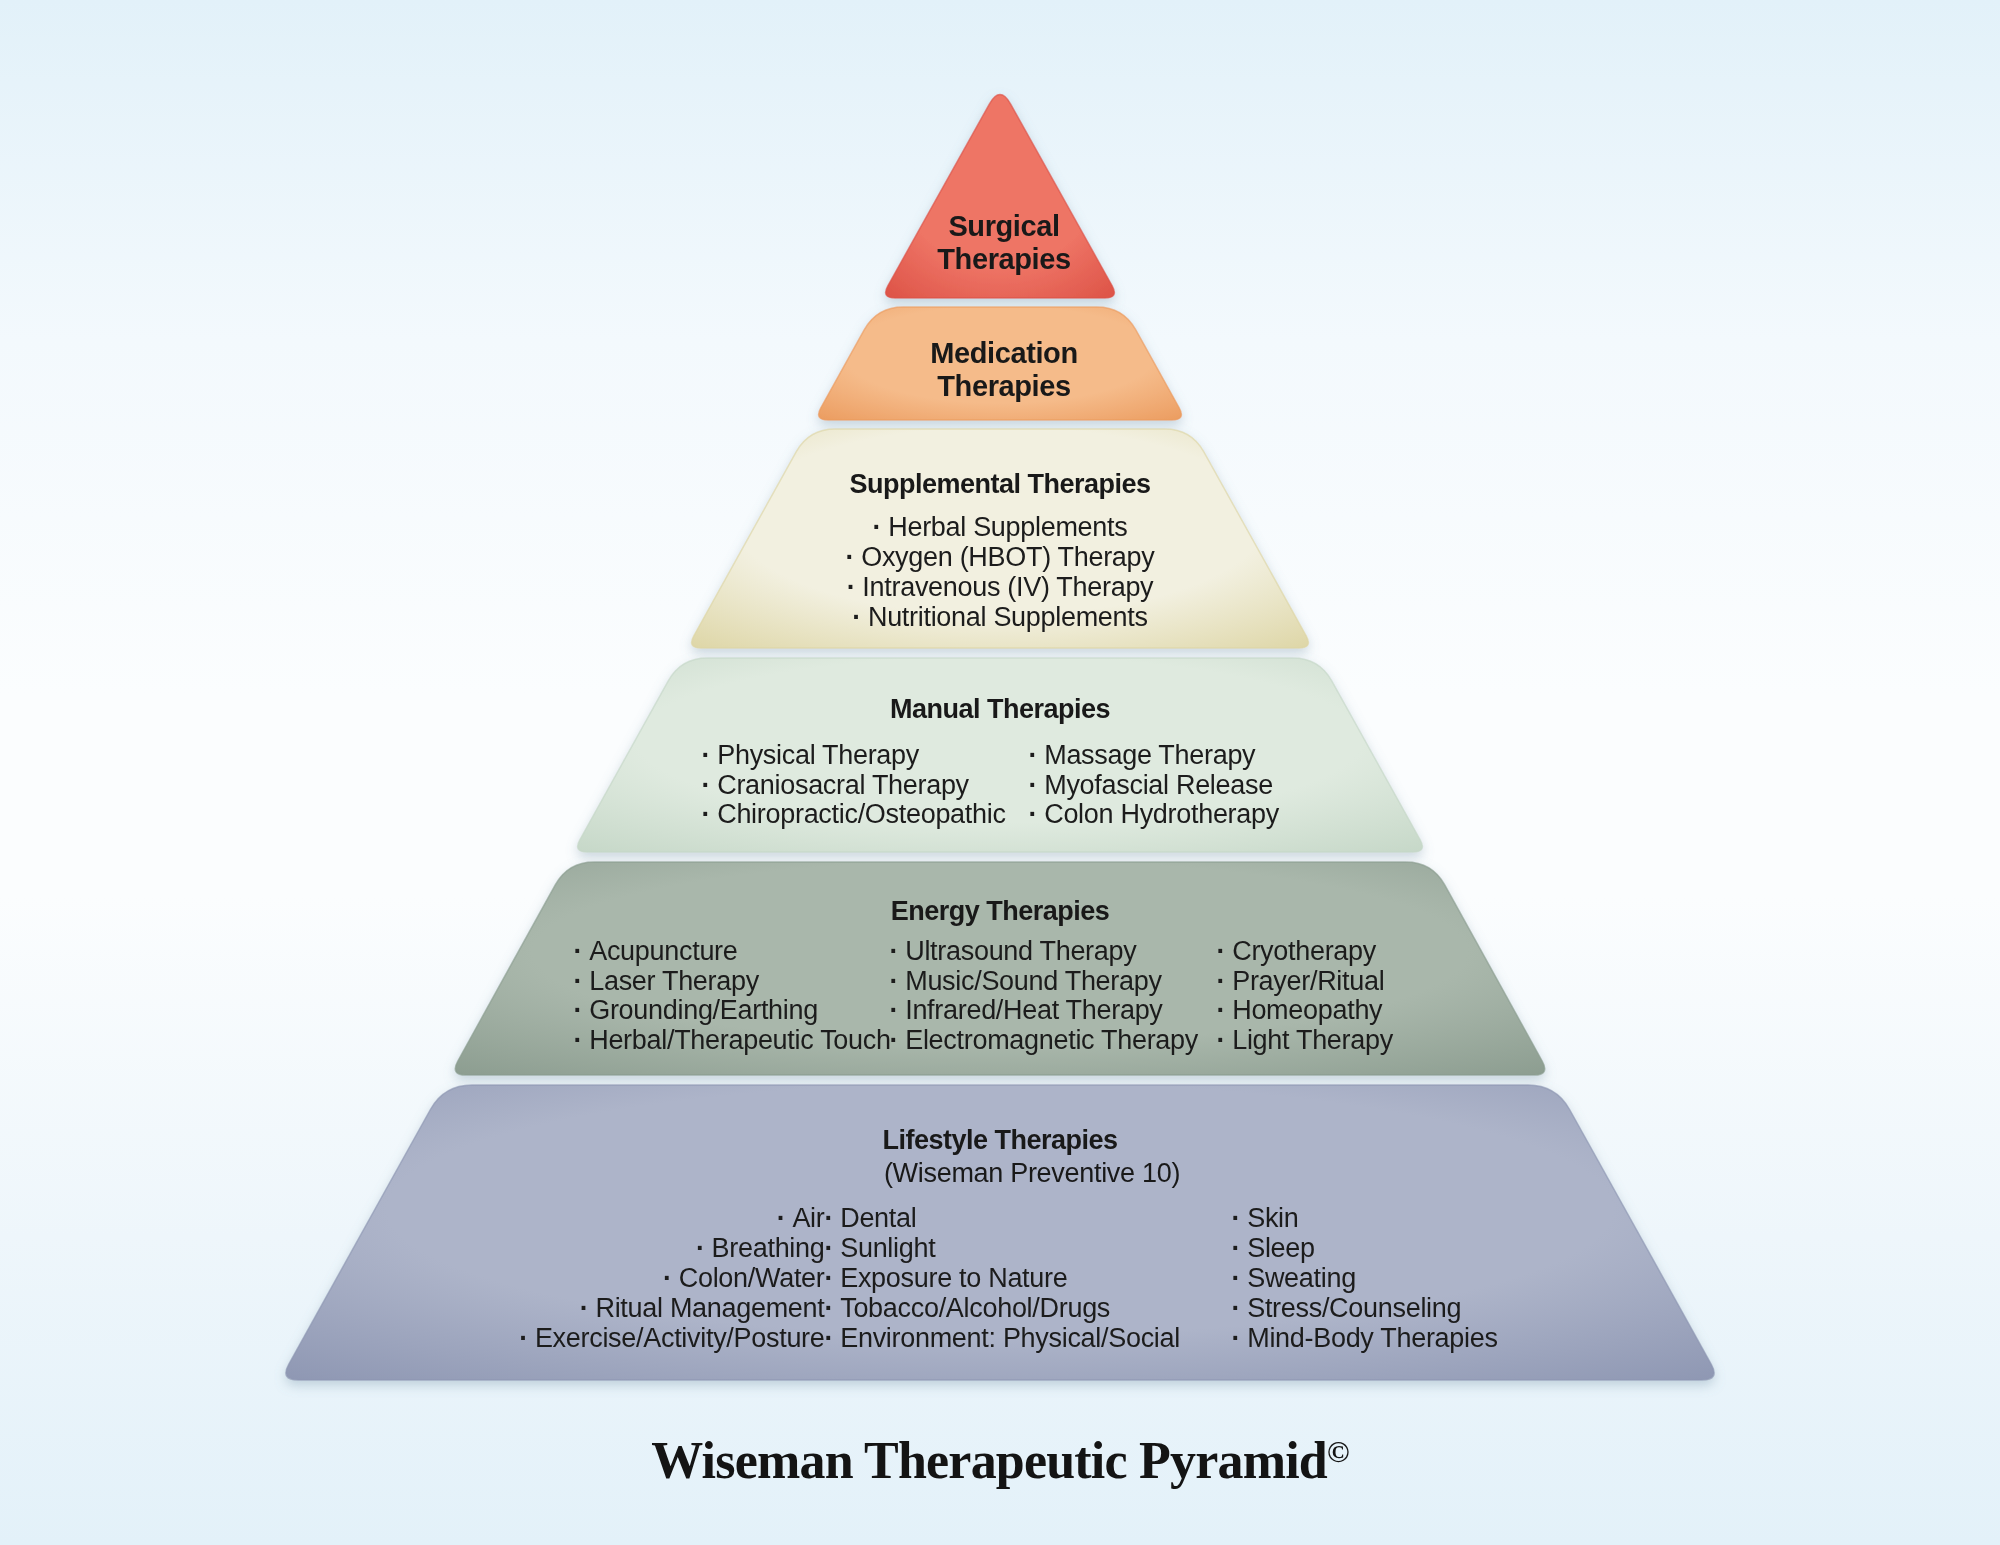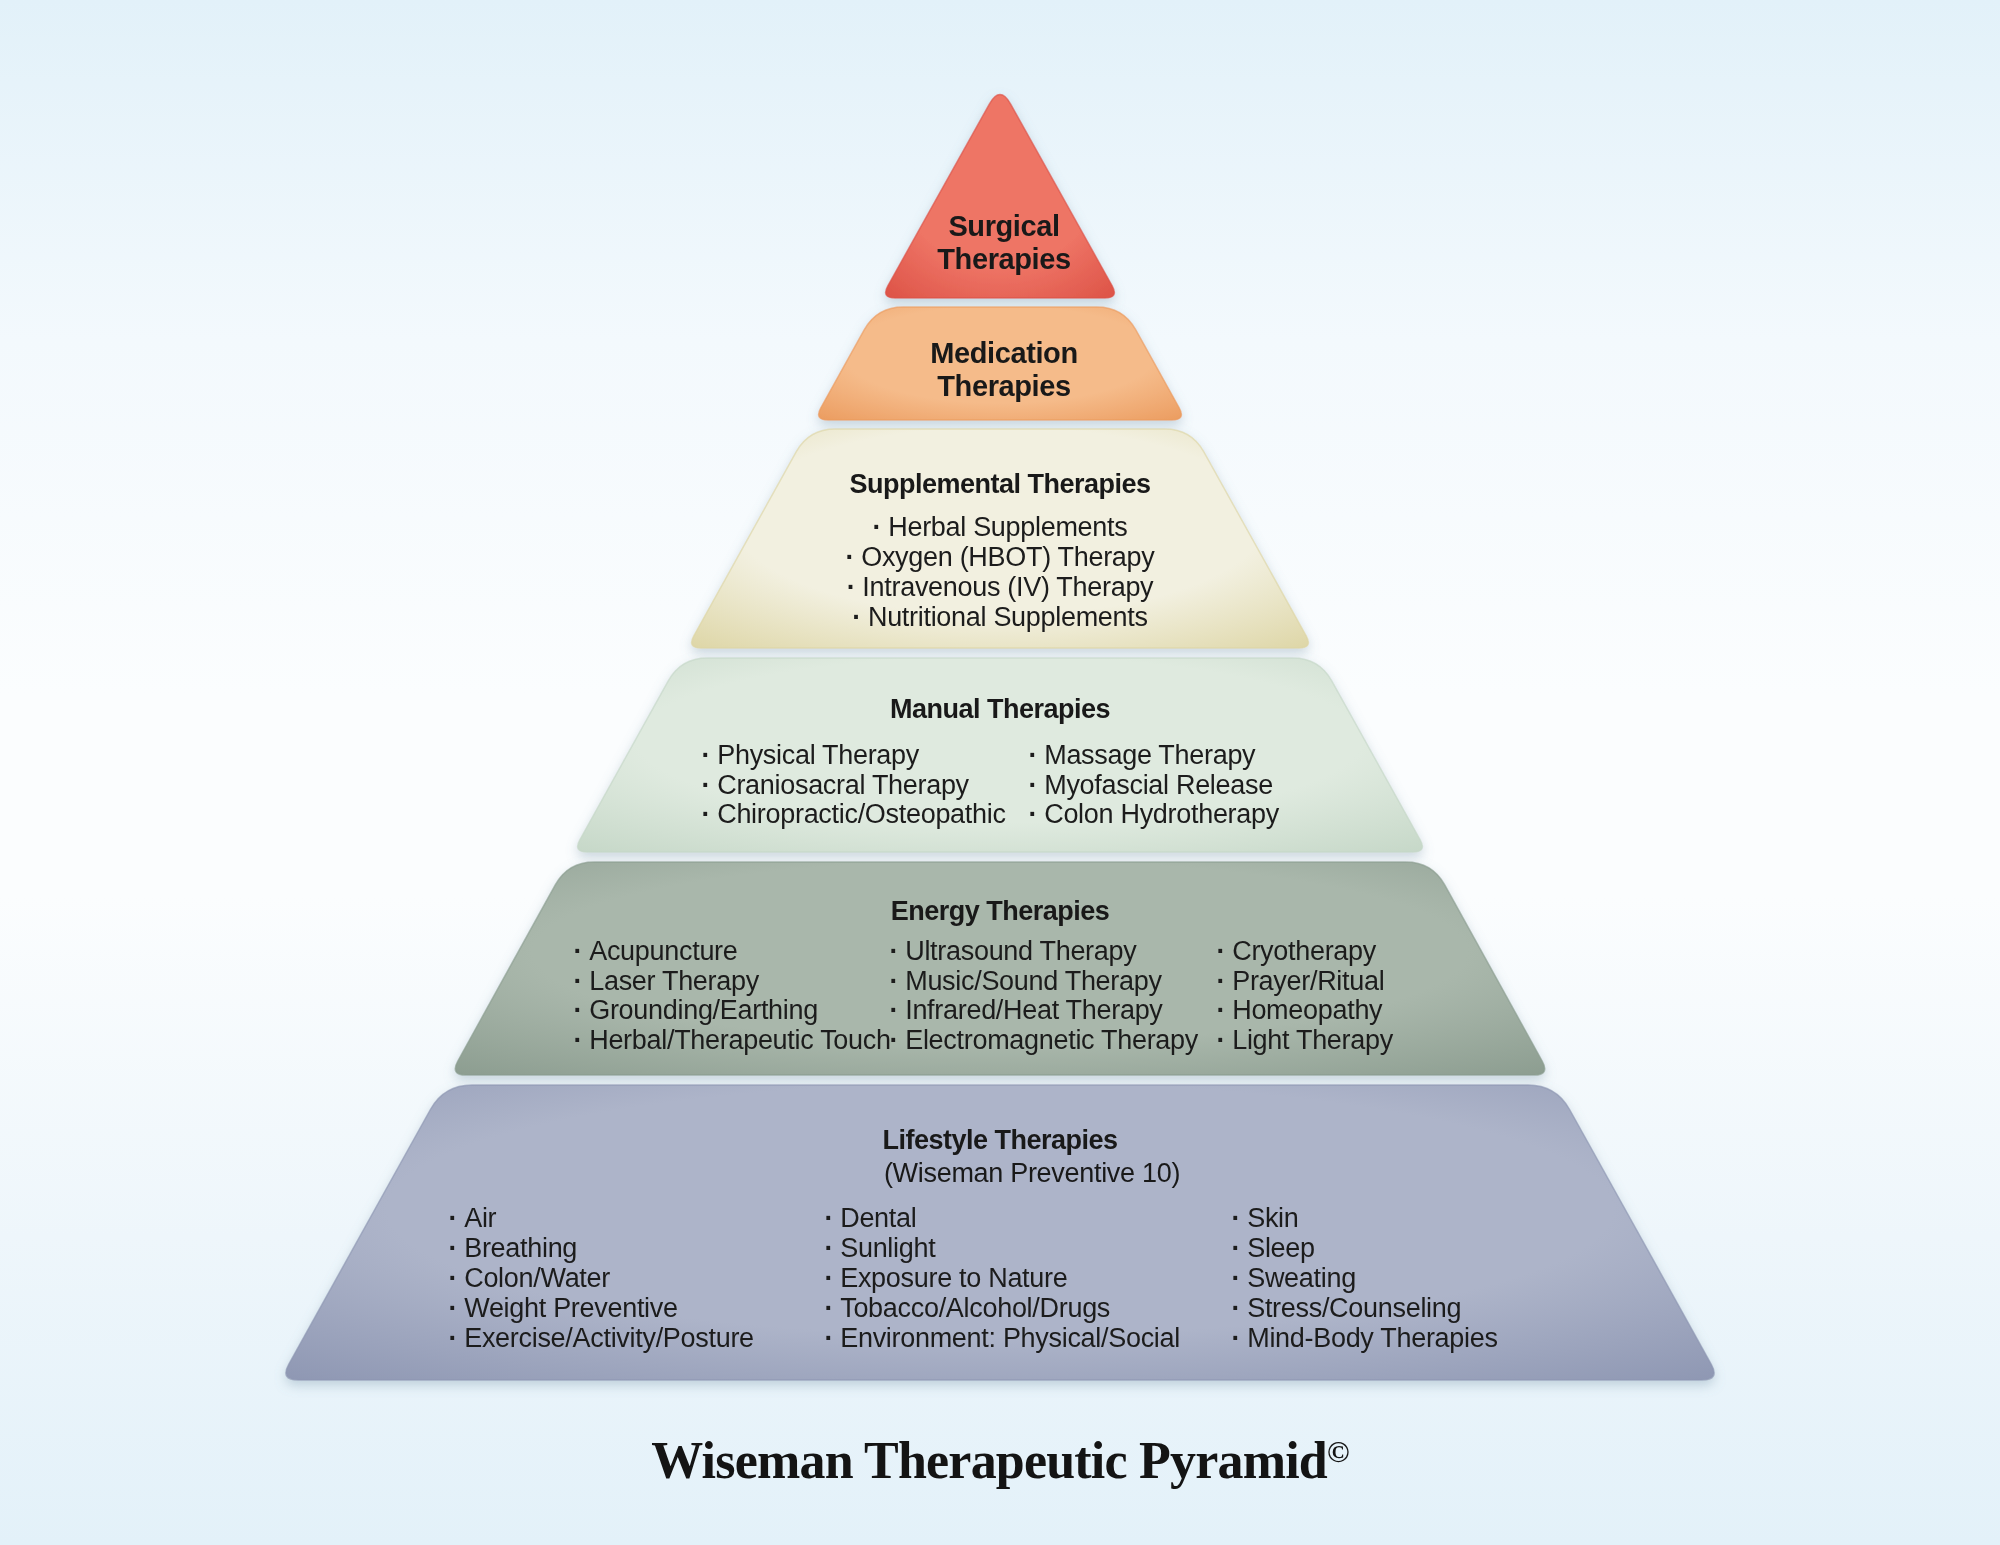--- a/index.html
+++ b/index.html
@@ -28,21 +28,21 @@
   #c-manual-0{width:327px;}
   #c-manual-1{width:270px;}
   #h-energy{top:893px;}
   #l-energy{top:937px;}
   #c-energy-0{width:316px;}
   #c-energy-1{width:327px;}
   #c-energy-2{width:210px;}
   #h-lifestyle{top:1122px;}
   #s-lifestyle{top:1158px;}
   #l-lifestyle{top:1203px;}
-  #c-lifestyle-0{width:376px;}
+  #c-lifestyle-0{width:376px;text-align:right;}
   #c-lifestyle-1{width:407px;}
   #c-lifestyle-2{width:320px;}
   .caption{position:absolute;top:1430px;left:0;width:2000px;text-align:center;
            font-weight:700;font-size:52px;line-height:62px;letter-spacing:-0.8px;color:#141414;font-family:Liberation Serif, serif;}
   .caption .sup{font-size:58%;position:relative;top:-0.52em;font-weight:700;}
 </style>
 </head>
 <body>
 
 <div class="stage" id="stage" style="background: linear-gradient(rgb(226, 241, 249) 0%, rgb(243, 249, 253) 22%, rgb(251, 253, 254) 45%, rgb(251, 253, 254) 58%, rgb(238, 246, 251) 80%, rgb(227, 241, 249) 100%);">
@@ -157,21 +157,21 @@
   </div>
   <div class="lvl lvl-sub" id="s-lifestyle">
     <span>(Wiseman Preventive 10)</span>
   </div>
   <div class="lvl" id="l-lifestyle">
     <div class="cols li30">
       <div class="col" id="c-lifestyle-0">
           <div class="li"><span class="dot">·</span><span>Air</span></div>
           <div class="li"><span class="dot">·</span><span>Breathing</span></div>
           <div class="li"><span class="dot">·</span><span>Colon/Water</span></div>
-          <div class="li"><span class="dot">·</span><span>Weight Preventive</span></div>
+          <div class="li"><span class="dot">·</span><span>Ritual Management</span></div>
           <div class="li"><span class="dot">·</span><span>Exercise/Activity/Posture</span></div>
         </div>
       <div class="col" id="c-lifestyle-1">
           <div class="li"><span class="dot">·</span><span>Dental</span></div>
           <div class="li"><span class="dot">·</span><span>Sunlight</span></div>
           <div class="li"><span class="dot">·</span><span>Exposure to Nature</span></div>
           <div class="li"><span class="dot">·</span><span>Tobacco/Alcohol/Drugs</span></div>
           <div class="li"><span class="dot">·</span><span>Environment: Physical/Social</span></div>
         </div>
       <div class="col" id="c-lifestyle-2">

